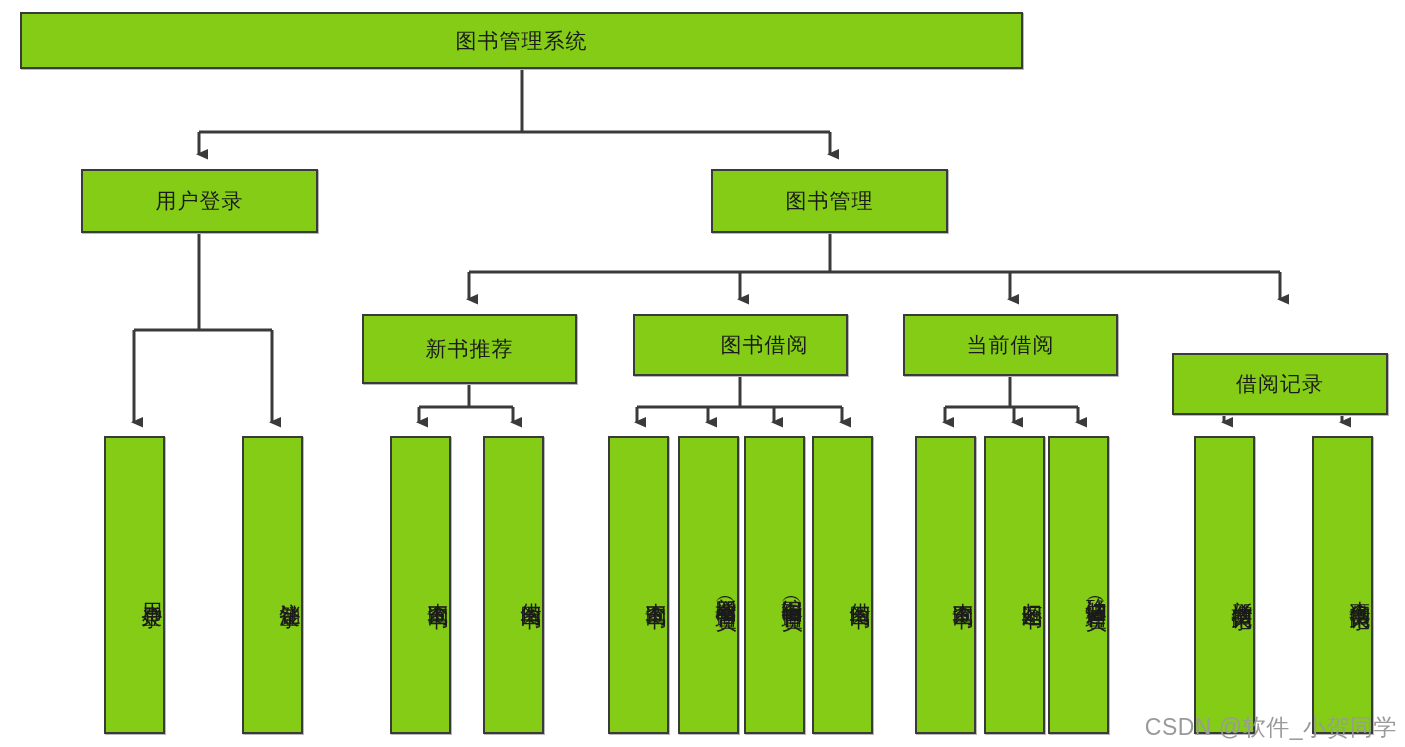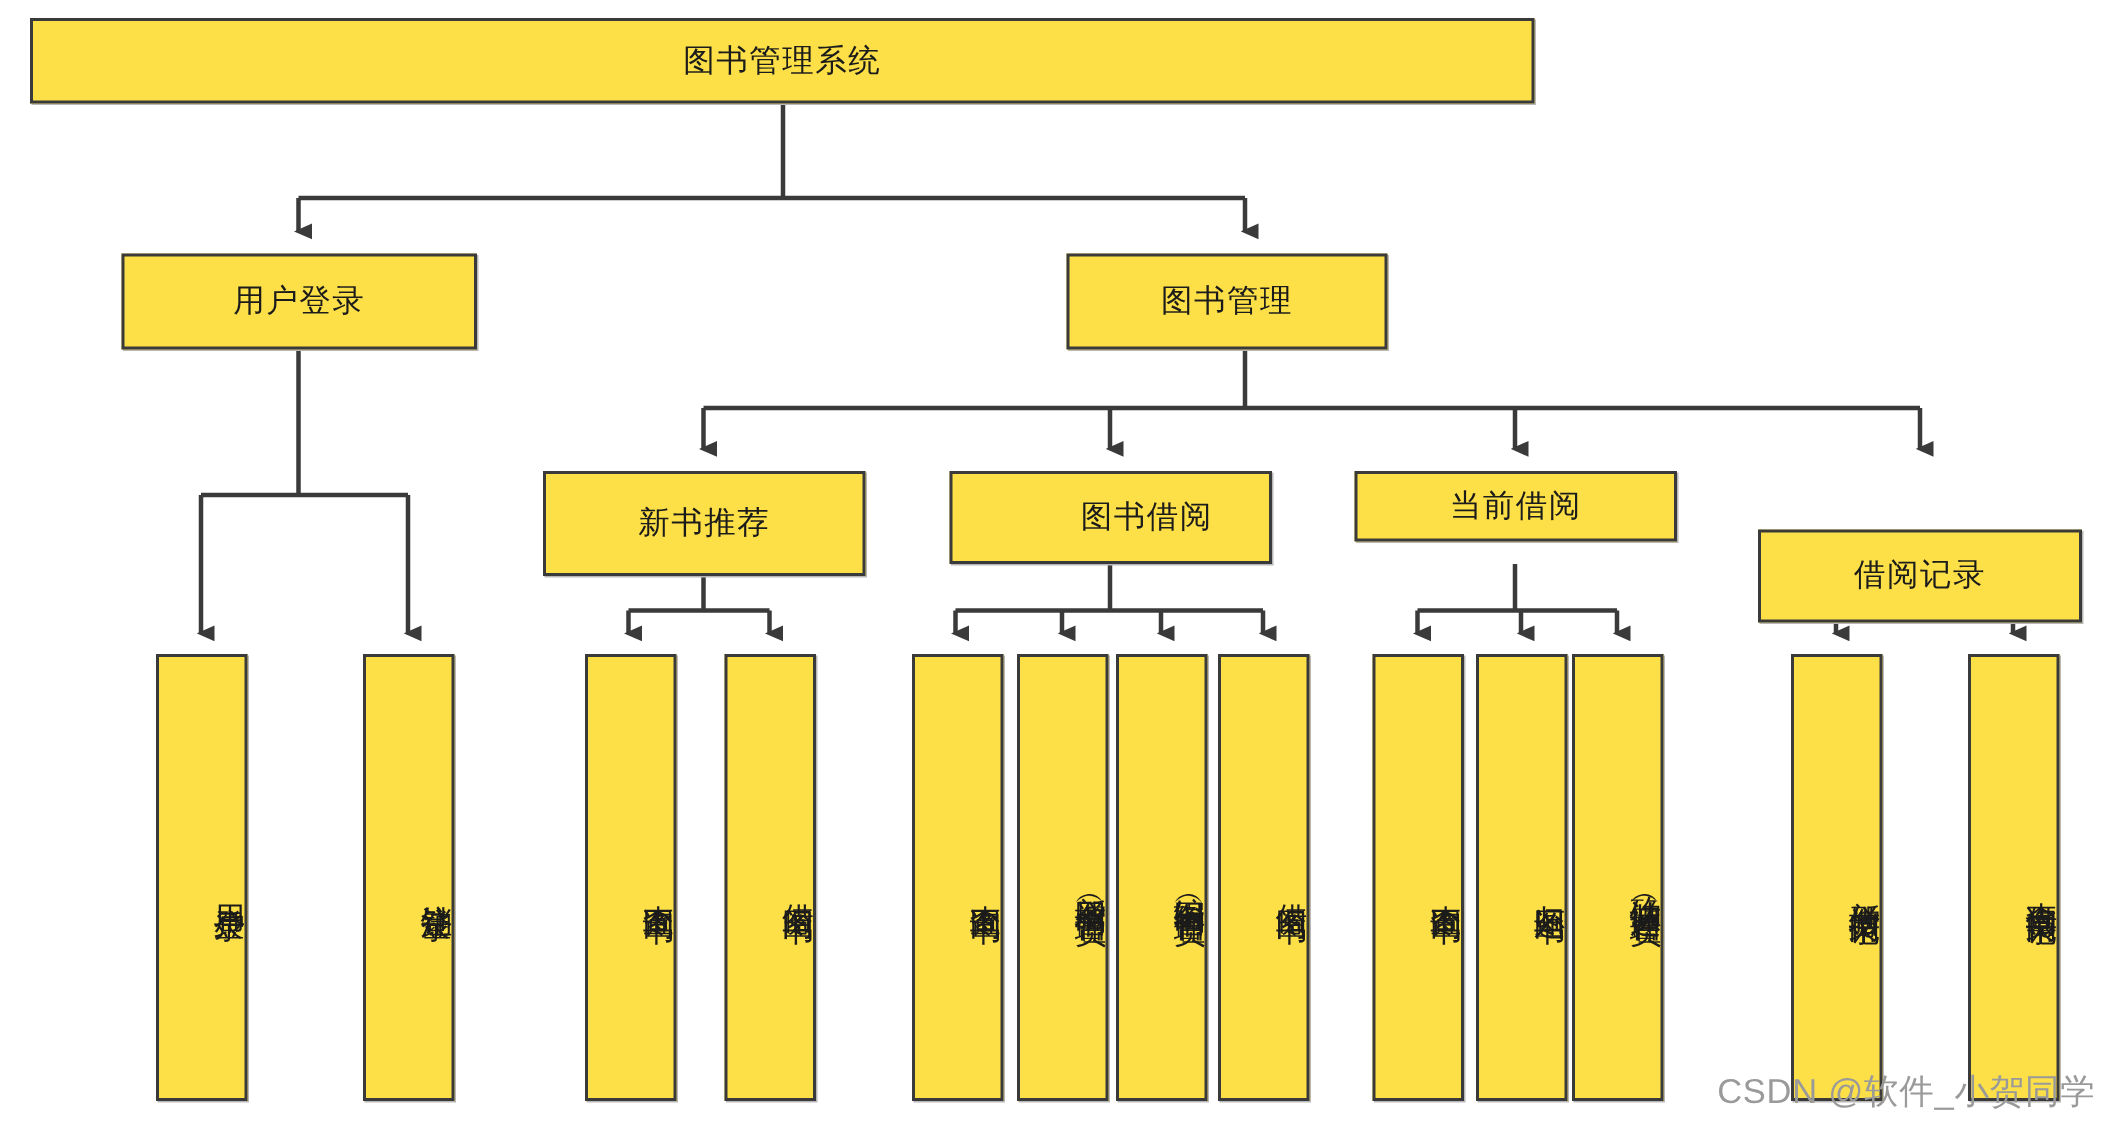--- a/index.html
+++ b/index.html
@@ -21,21 +21,21 @@
     position: absolute;
     left: 0;
     top: 0;
     width: 1405px;
     height: 747px;
     pointer-events: none;
   }
   .node {
     position: absolute;
     box-sizing: border-box;
-    background: #fde047;
+    background: #84cc16;
     border: 2px solid #3a3a3a;
     box-shadow: 1px 1px 0 0 #b8b8b8;
     display: flex;
     align-items: center;
     justify-content: center;
     color: #1b1b1b;
   }
   .node.h {
     font-size: 21px;
     line-height: 1.1;
@@ -121,31 +121,31 @@
     </g>
   </svg>
 
   <div class="node h" style="left:20px; top:12px; width:1003px; height:57px;">
     <span>图书管理系统</span>
   </div>
 
   <div class="node h" style="left:81px; top:169px; width:237px; height:64px;">
     <span>用户登录</span>
   </div>
-  <div class="node h" style="left:711px; top:169px; width:214px; height:64px;">
+  <div class="node h" style="left:711px; top:169px; width:237px; height:64px;">
     <span>图书管理</span>
   </div>
 
   <div class="node h" style="left:362px; top:314px; width:215px; height:70px;">
     <span>新书推荐</span>
   </div>
   <div class="node h" style="left:633px; top:314px; width:215px; height:62px;padding-left:48px;">
     <span>图书借阅</span>
   </div>
-  <div class="node h" style="left:903px; top:314px; width:215px; height:47px;">
+  <div class="node h" style="left:903px; top:314px; width:215px; height:62px;">
     <span>当前借阅</span>
   </div>
   <div class="node h" style="left:1172px; top:314px; width:216px; height:62px;margin-top:39px;">
     <span>借阅记录</span>
   </div>
 
   <div class="node v" style="left:104px; top:436px; width:61px; height:298px;">
     <span class="vtext">用户登录</span>
   </div>
   <div class="node v" style="left:242px; top:436px; width:61px; height:298px;">

